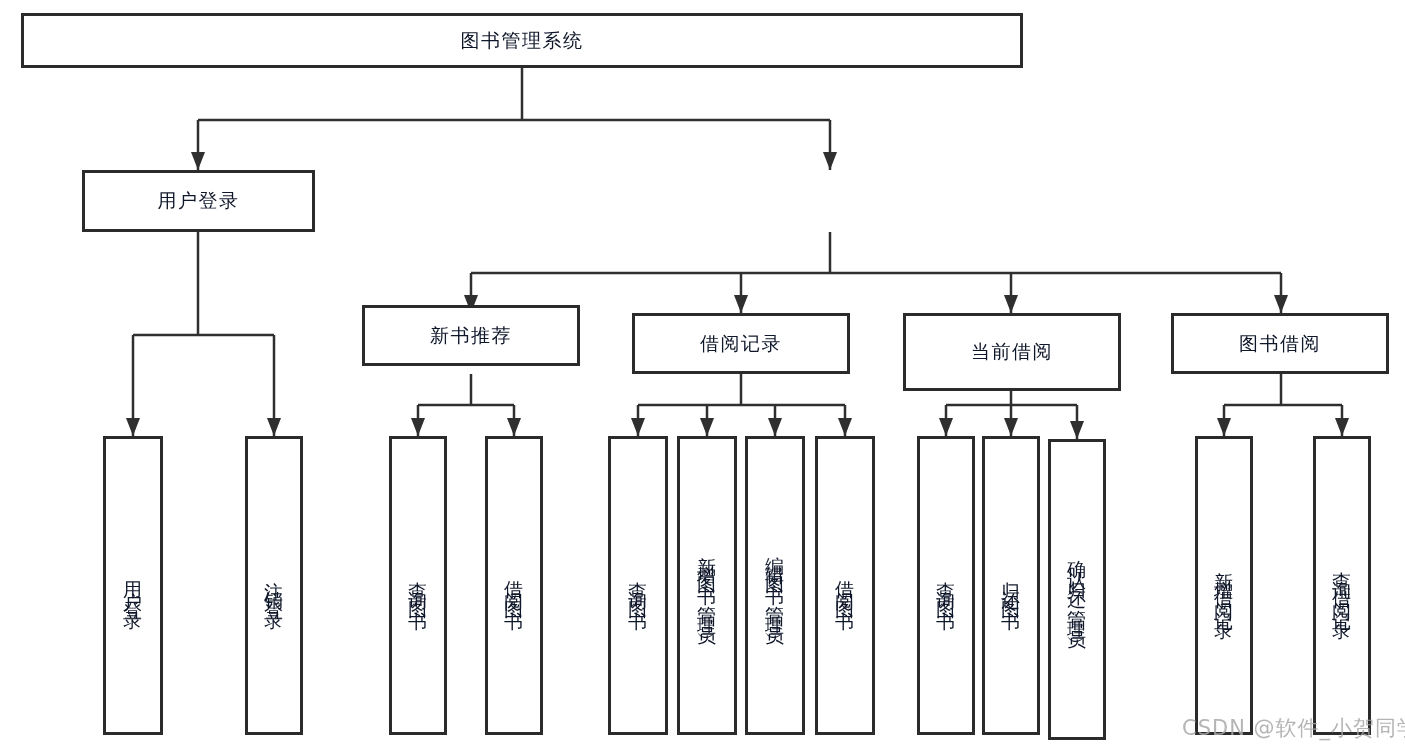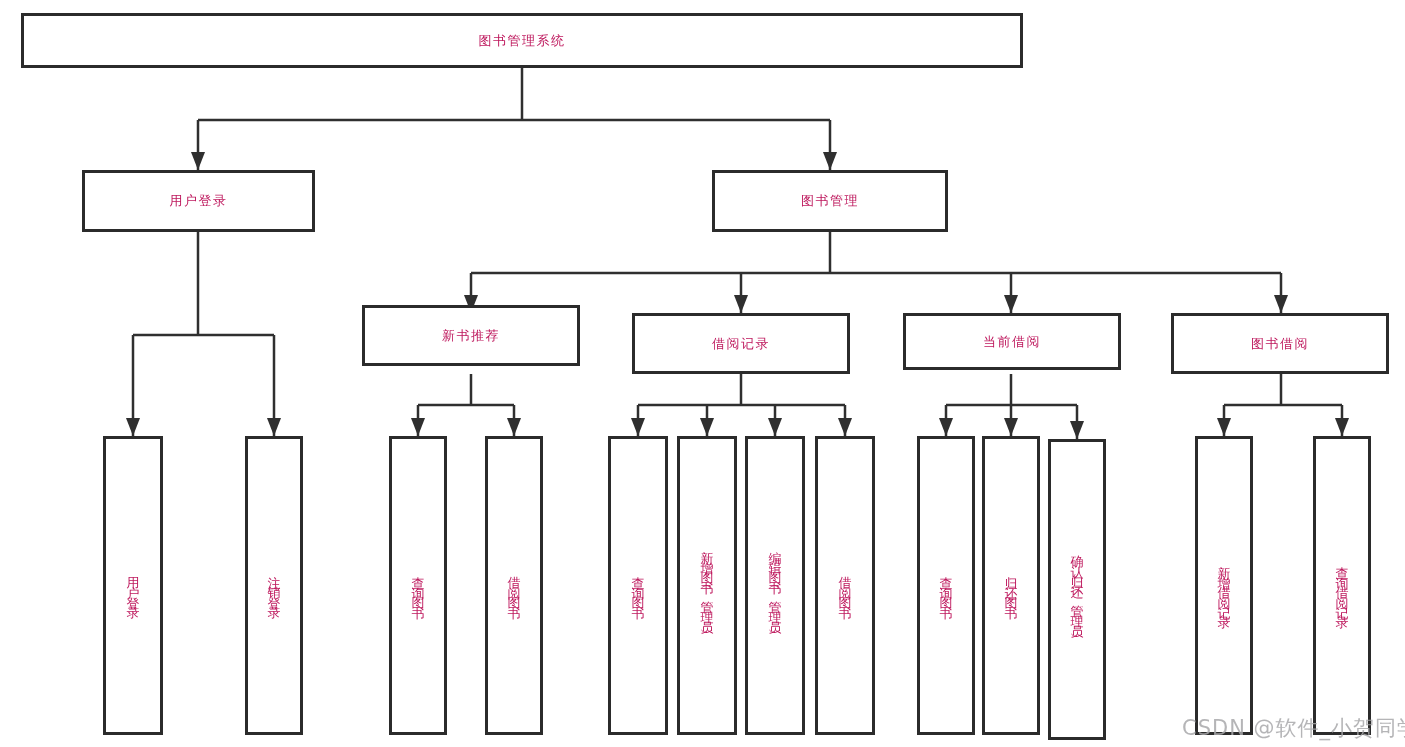--- a/index.html
+++ b/index.html
@@ -8,35 +8,35 @@
     background:#ffffff;
     font-family:"DejaVu Sans","Liberation Sans",sans-serif;
   }
   #connectors { position:absolute; left:0; top:0; width:1405px; height:747px; }
 
   .node {
     position:absolute; box-sizing:border-box;
     border:3px solid #2b2b2b; background:#ffffff;
     display:flex; align-items:center; justify-content:center;
   }
-  .node .lbl { color:#be185d; font-size:13px; letter-spacing:1.5px; white-space:nowrap; }
+  .node .lbl { color:#0f172a; font-size:19px; letter-spacing:1.5px; white-space:nowrap; }
   .node.v .lbl {
     writing-mode:vertical-rl; letter-spacing:10px; white-space:normal;
     max-height:100%; line-height:1;
   }
 
   
   #n-root   { left:21px;  top:13px;  width:1002px; height:55px; }
   
   #n-userlogin { left:82px;  top:170px; width:233px; height:62px; }
   #n-bookmgmt  { left:712px; top:170px; width:236px; height:62px; }
   
   #n-newrec    { left:362px;  top:305px; width:218px; height:61px;font-family:Liberation Mono, monospace; }
   #n-borrow    { left:632px;  top:313px; width:218px; height:61px; }
-  #n-current   { left:903px;  top:313px; width:218px; height:57px; }
+  #n-current   { left:903px;  top:313px; width:218px; height:78px; }
   #n-records   { left:1171px; top:313px; width:218px; height:61px; }
   
   #n-login     { left:103px;  top:436px; width:60px; height:299px; }
   #n-logout    { left:245px;  top:436px; width:58px; height:299px; }
   #n-query1    { left:389px;  top:436px; width:58px; height:299px; }
   #n-lend1     { left:485px;  top:436px; width:58px; height:299px; }
   #n-query2    { left:608px;  top:436px; width:60px; height:299px; }
   #n-addbook   { left:677px;  top:436px; width:60px; height:299px; }
   #n-editbook  { left:745px;  top:436px; width:60px; height:299px; }
   #n-lend2     { left:815px;  top:436px; width:60px; height:299px; }
@@ -107,23 +107,20 @@
     </g>
   </svg>
 
   <div class="node h" id="n-root">
     <span class="lbl">图书管理系统</span>
   </div>
 
   <div class="node h" id="n-userlogin">
     <span class="lbl">用户登录</span>
   </div>
-  <div class="node h" id="n-bookmgmt">
-    <span class="lbl">图书管理</span>
-  </div>
 
   <div class="node h" id="n-newrec">
     <span class="lbl">新书推荐</span>
   </div>
   <div class="node h" id="n-borrow">
     <span class="lbl">借阅记录</span>
   </div>
   <div class="node h" id="n-current">
     <span class="lbl">当前借阅</span>
   </div>

